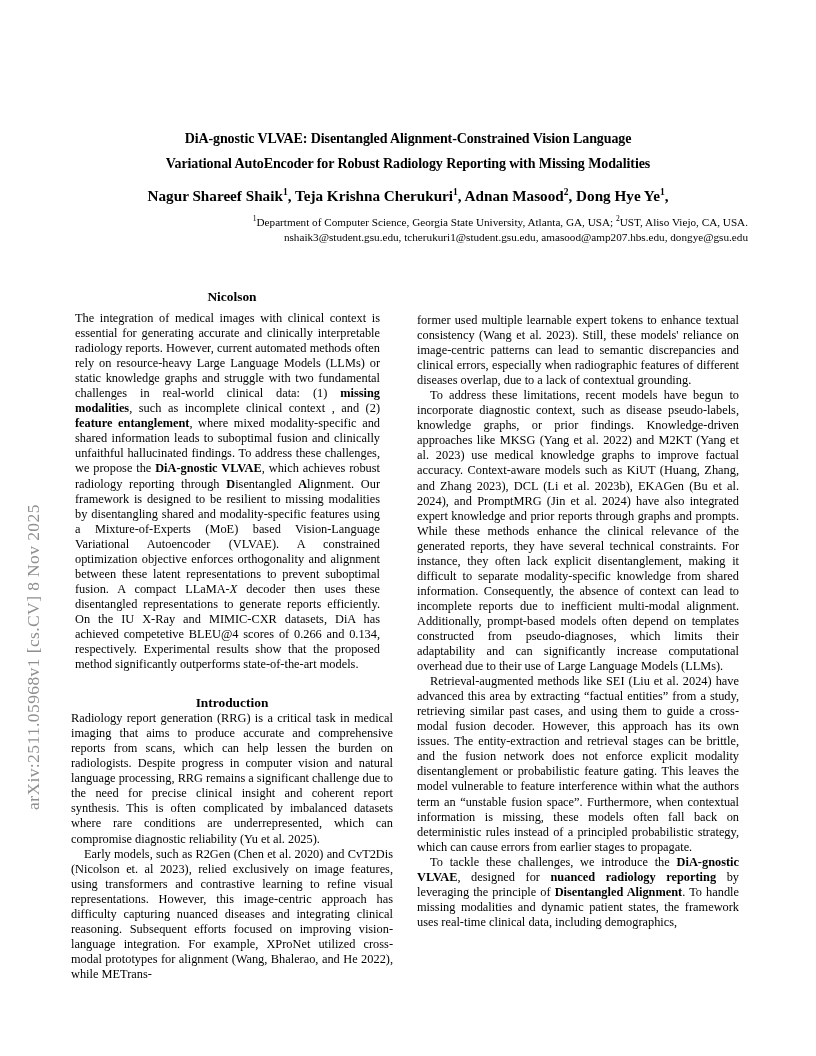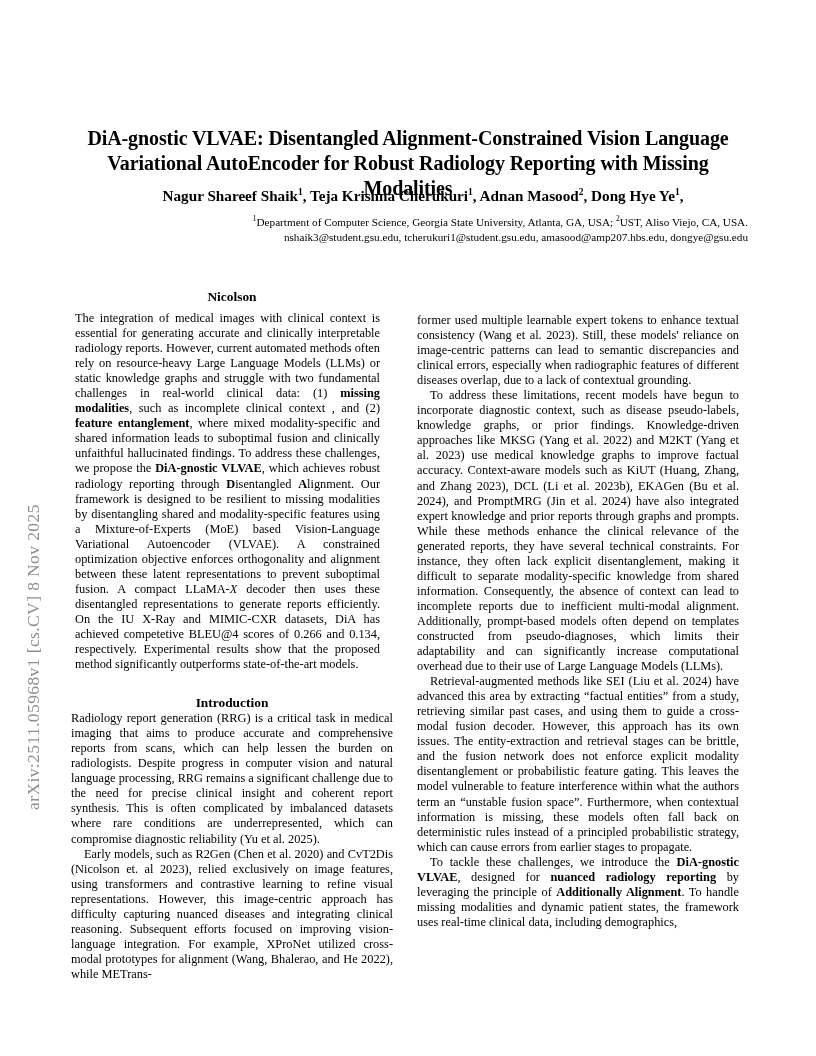--- a/index.html
+++ b/index.html
@@ -41,30 +41,30 @@
     width: 816px;
     height: 1056px;
   }
 
   .title {
     position: absolute;
     left: 68px;
     top: 126px;
     width: 680px;
     text-align: center;
-    font-size: 20px;
+    font-size: 14px;
     font-weight: bold;
     line-height: 25px;
     letter-spacing: -0.1px;
   }
   .title .line { display: block; }
 
   .authors {
     position: absolute;
-    left: 83px;
+    left: 68px;
     top: 182px;
     width: 680px;
     text-align: center;
     font-size: 15.2px;
     font-weight: bold;
     line-height: 20px;
   }
   .authors sup { font-size: 9.5px; font-weight: bold; vertical-align: super; }
 
   .affil {
@@ -151,16 +151,16 @@
     <div class="sec-head intro">Introduction</div>
 
     <p class="para first">Radiology report generation (RRG) is a critical task in medical imaging that aims to produce accurate and comprehensive reports from scans, which can help lessen the burden on radiologists. Despite progress in computer vision and natural language processing, RRG remains a significant challenge due to the need for precise clinical insight and coherent report synthesis. This is often complicated by imbalanced datasets where rare conditions are underrepresented, which can compromise diagnostic reliability (Yu et al. 2025).</p>
     <p class="para">Early models, such as R2Gen (Chen et al. 2020) and CvT2Dis (Nicolson et. al 2023), relied exclusively on image features, using transformers and contrastive learning to refine visual representations. However, this image-centric approach has difficulty capturing nuanced diseases and integrating clinical reasoning. Subsequent efforts focused on improving vision-language integration. For example, XProNet utilized cross-modal prototypes for alignment (Wang, Bhalerao, and He 2022), while METrans-</p>
   </div>
 
   <div class="col col-right">
     <p class="para cont">former used multiple learnable expert tokens to enhance textual consistency (Wang et al. 2023). Still, these models' reliance on image-centric patterns can lead to semantic discrepancies and clinical errors, especially when radiographic features of different diseases overlap, due to a lack of contextual grounding.</p>
     <p class="para">To address these limitations, recent models have begun to incorporate diagnostic context, such as disease pseudo-labels, knowledge graphs, or prior findings. Knowledge-driven approaches like MKSG (Yang et al. 2022) and M2KT (Yang et al. 2023) use medical knowledge graphs to improve factual accuracy. Context-aware models such as KiUT (Huang, Zhang, and Zhang 2023), DCL (Li et al. 2023b), EKAGen (Bu et al. 2024), and PromptMRG (Jin et al. 2024) have also integrated expert knowledge and prior reports through graphs and prompts. While these methods enhance the clinical relevance of the generated reports, they have several technical constraints. For instance, they often lack explicit disentanglement, making it difficult to separate modality-specific knowledge from shared information. Consequently, the absence of context can lead to incomplete reports due to inefficient multi-modal alignment. Additionally, prompt-based models often depend on templates constructed from pseudo-diagnoses, which limits their adaptability and can significantly increase computational overhead due to their use of Large Language Models (LLMs).</p>
     <p class="para">Retrieval-augmented methods like SEI (Liu et al. 2024) have advanced this area by extracting “factual entities” from a study, retrieving similar past cases, and using them to guide a cross-modal fusion decoder. However, this approach has its own issues. The entity-extraction and retrieval stages can be brittle, and the fusion network does not enforce explicit modality disentanglement or probabilistic feature gating. This leaves the model vulnerable to feature interference within what the authors term an “unstable fusion space”. Furthermore, when contextual information is missing, these models often fall back on deterministic rules instead of a principled probabilistic strategy, which can cause errors from earlier stages to propagate.</p>
-    <p class="para"><span>To tackle these challenges, we introduce the </span><b>DiA-gnostic VLVAE</b><span>, designed for </span><b>nuanced radiology reporting</b><span> by leveraging the principle of </span><b>Additionally Alignment</b><span>. To handle missing modalities and dynamic patient states, the framework uses real-time clinical data, including demographics,</span></p>
+    <p class="para"><span>To tackle these challenges, we introduce the </span><b>DiA-gnostic VLVAE</b><span>, designed for </span><b>nuanced radiology reporting</b><span> by leveraging the principle of </span><b>Disentangled Alignment</b><span>. To handle missing modalities and dynamic patient states, the framework uses real-time clinical data, including demographics,</span></p>
   </div>
 
 </div>
 
 </body></html>

